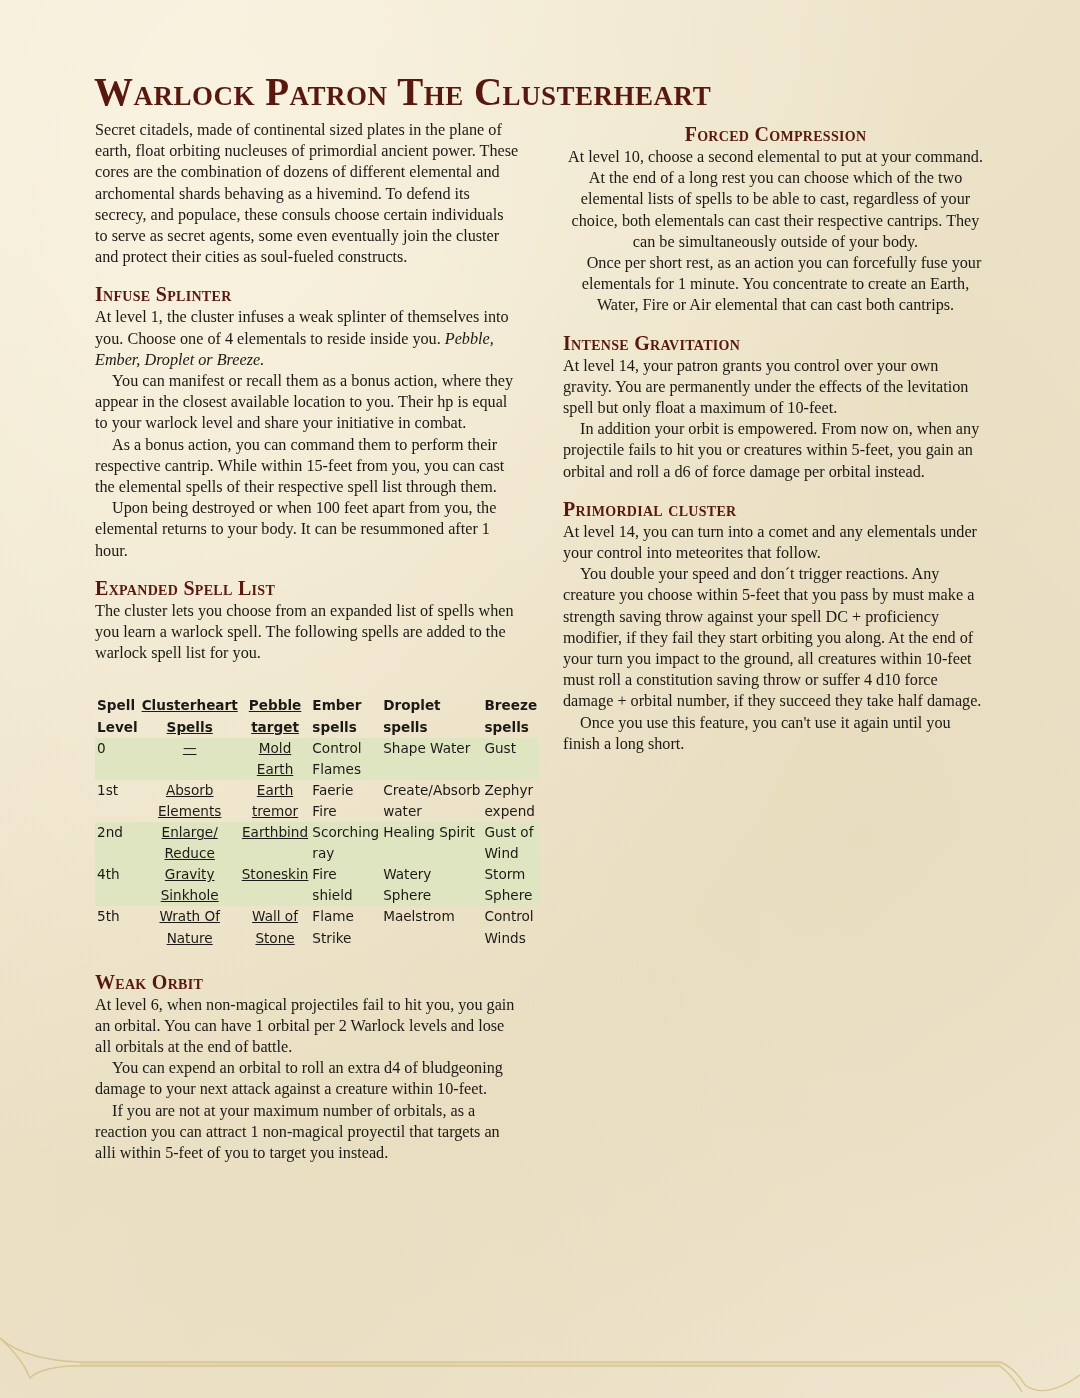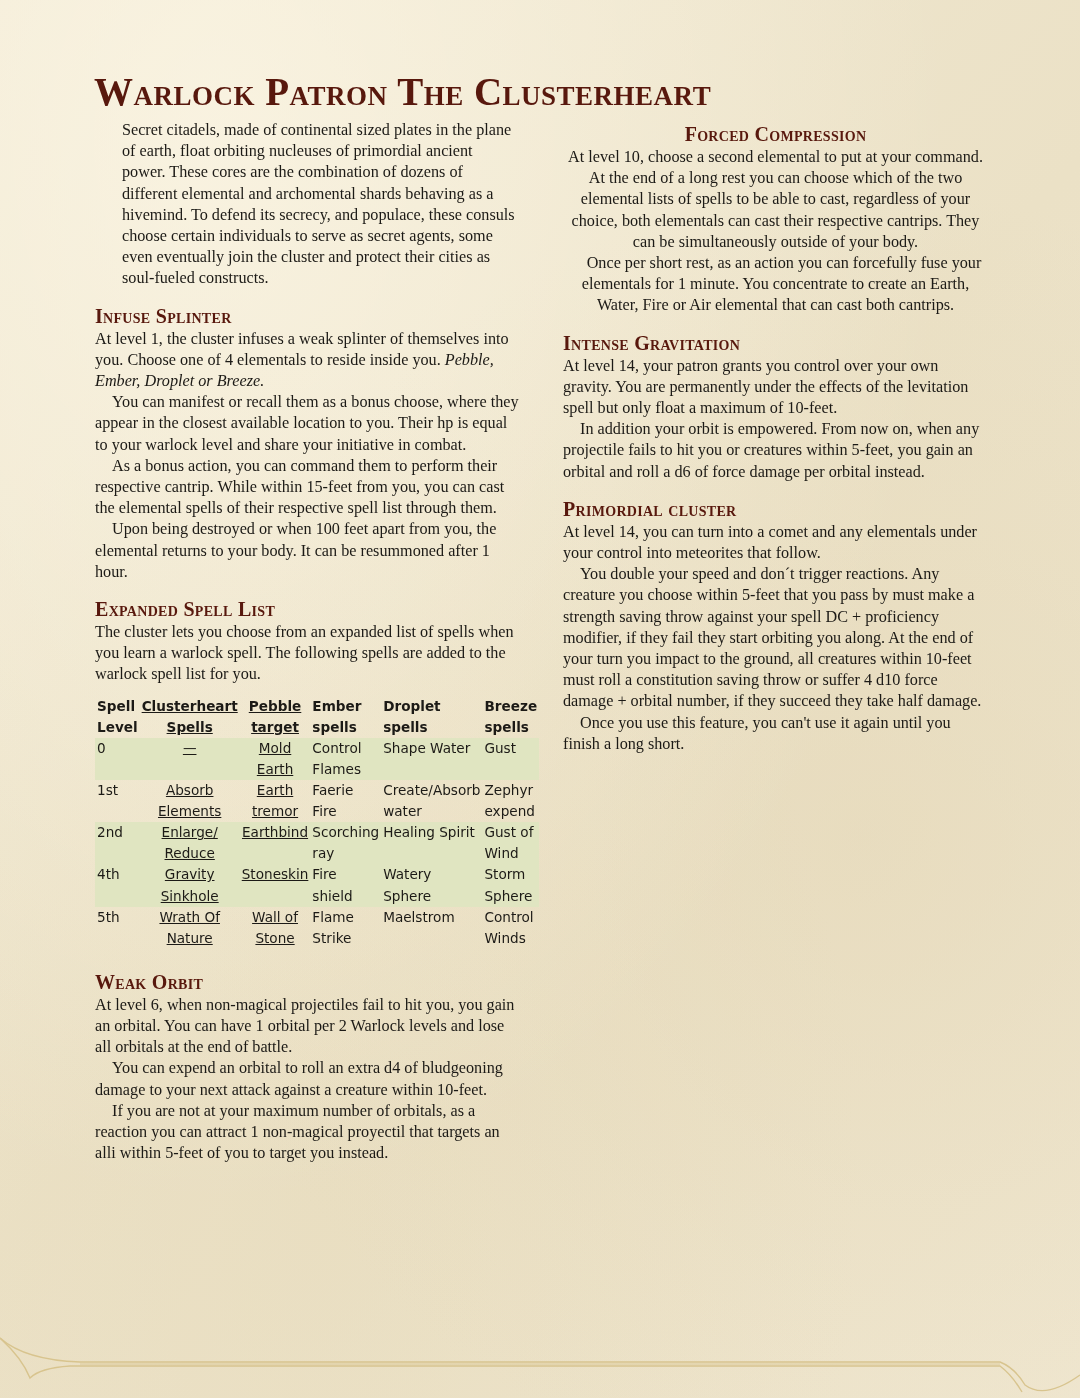--- a/index.html
+++ b/index.html
@@ -29,26 +29,26 @@
     p {
       margin: 0; font-size: 16.2px; line-height: 21.2px;
     }
     p.indent { text-indent: 17px; }
     h2 {
       margin: 0; font-family: "Liberation Serif", "DejaVu Serif", serif;
       font-weight: bold; font-variant: small-caps; color: #58180d;
       font-size: 20px; line-height: 26px; letter-spacing: 0.3px;
     }
     .sec { margin-top: 13px; }
-    .sec.first { margin-top: 0; margin-left: 27px; }
+    .sec.first { margin-top: 0; }
     .sec.right-first { margin-top: 0; text-align: center; }
     em { font-style: italic; }
 
     table.spells {
-      margin-top: 10px; border-collapse: collapse; width: 425px;
+      margin-top: 31px; border-collapse: collapse; width: 425px;
       font-family: "DejaVu Sans", "Liberation Sans", sans-serif;
       font-size: 13.6px; line-height: 21.1px;
     }
     table.spells th {
       font-weight: bold; text-align: left; vertical-align: bottom;
       padding: 0 2px; font-size: 13.6px;
     }
     table.spells td { vertical-align: top; padding: 0 2px; }
     table.spells th.c, table.spells td.c { text-align: center; text-decoration: underline; }
     table.spells tr.odd td { background: #e0e5c1; }
@@ -62,21 +62,21 @@
   <div class="title">Warlock Patron The Clusterheart</div>
 
   <div class="col col-left">
     <div class="sec first">
       <p>Secret citadels, made of continental sized plates in the plane of earth, float orbiting nucleuses of primordial ancient power. These cores are the combination of dozens of different elemental and archomental shards behaving as a hivemind. To defend its secrecy, and populace, these consuls choose certain individuals to serve as secret agents, some even eventually join the cluster and protect their cities as soul-fueled constructs.</p>
     </div>
 
     <div class="sec">
       <h2>Infuse Splinter</h2>
       <p><span>At level 1, the cluster infuses a weak splinter of themselves into you. Choose one of 4 elementals to reside inside you. </span><em>Pebble, Ember, Droplet or Breeze.</em></p>
-      <p class="indent">You can manifest or recall them as a bonus choose, where they appear in the closest available location to you. Their hp is equal to your warlock level and share your initiative in combat.</p>
+      <p class="indent">You can manifest or recall them as a bonus action, where they appear in the closest available location to you. Their hp is equal to your warlock level and share your initiative in combat.</p>
       <p class="indent">As a bonus action, you can command them to perform their respective cantrip. While within 15-feet from you, you can cast the elemental spells of their respective spell list through them.</p>
       <p class="indent">Upon being destroyed or when 100 feet apart from you, the elemental returns to your body. It can be resummoned after 1 hour.</p>
     </div>
 
     <div class="sec">
       <h2>Expanded Spell List</h2>
       <p>The cluster lets you choose from an expanded list of spells when you learn a warlock spell. The following spells are added to the warlock spell list for you.</p>
 
       <table class="spells">
         <colgroup>

